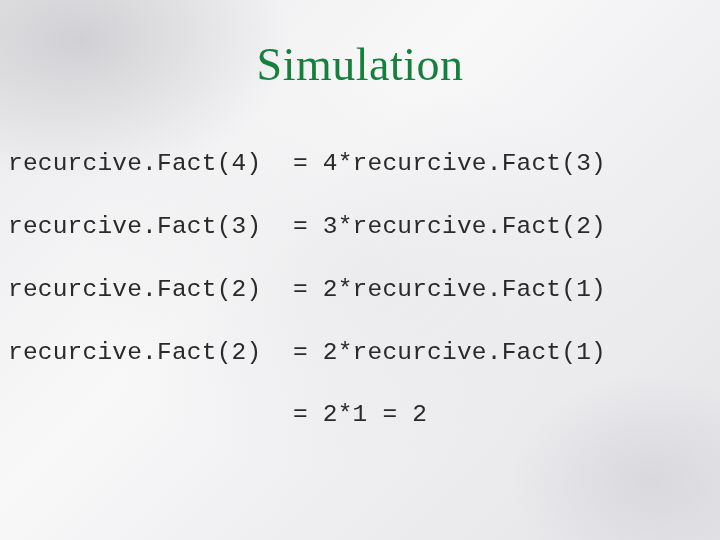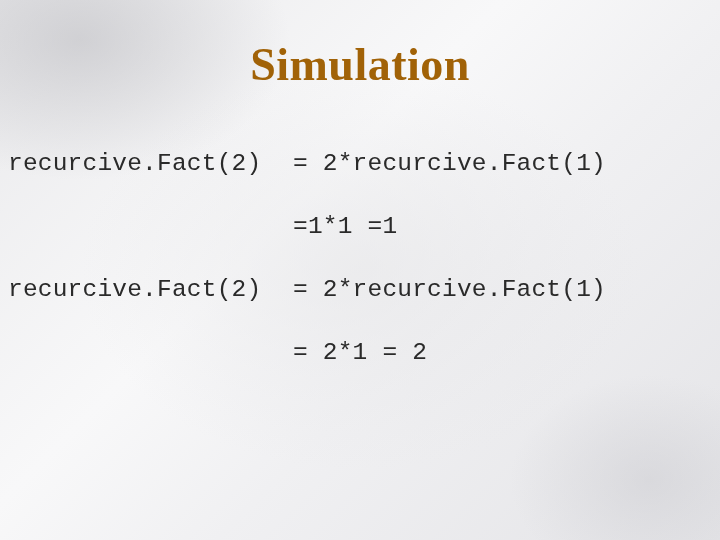--- a/index.html
+++ b/index.html
@@ -15,22 +15,22 @@
       radial-gradient(ellipse 300px 200px at 80px 40px, rgba(180,180,185,0.5), transparent 70%),
       radial-gradient(ellipse 200px 150px at 650px 480px, rgba(200,200,205,0.45), transparent 70%),
       radial-gradient(ellipse 350px 250px at 360px 270px, rgba(230,230,232,0.6), transparent 80%),
       linear-gradient(135deg, #eaeaec 0%, #f8f8f9 40%, #f0f0f2 60%, #e4e4e7 100%);
     font-family: "Times New Roman", Times, serif;
     position: relative;
   }
   .title {
     text-align: center;
     font-size: 46px;
-    font-weight: 700;
-    color: #a16207;
+    font-weight: 400;
+    color: #15803d;
     padding-top: 38px;
     letter-spacing: 0.5px;
   }
   .code-block {
     font-family: "Courier New", Courier, monospace;
     font-size: 24.5px;
     line-height: 1.28;
     color: #2a2a2a;
     padding-left: 8px;
     padding-top: 26px;
@@ -49,21 +49,22 @@
     display: inline-block;
     text-align: left;
   }
 </style>
 </head>
 <body>
 
 <div class="title">Simulation</div>
 
 <div class="code-block">
+<span class="code-row"><span class="lhs">recurcive.Fact(4)</span><span class="rhs">= 4*recurcive.Fact(3)</span></span>
+<span class="code-row"><span class="lhs">recurcive.Fact(3)</span><span class="rhs">= 3*recurcive.Fact(2)</span></span>
 <span class="code-row"><span class="lhs">recurcive.Fact(2)</span><span class="rhs">= 2*recurcive.Fact(1)</span></span>
-<span class="code-row"><span class="lhs"></span><span class="rhs">=1*1 =1</span></span>
 <span class="code-row"><span class="lhs">recurcive.Fact(2)</span><span class="rhs">= 2*recurcive.Fact(1)</span></span>
 <span class="code-row"><span class="lhs"></span><span class="rhs">= 2*1 = 2</span></span>
 
 
 
 
 </div>
 
 </body></html>

